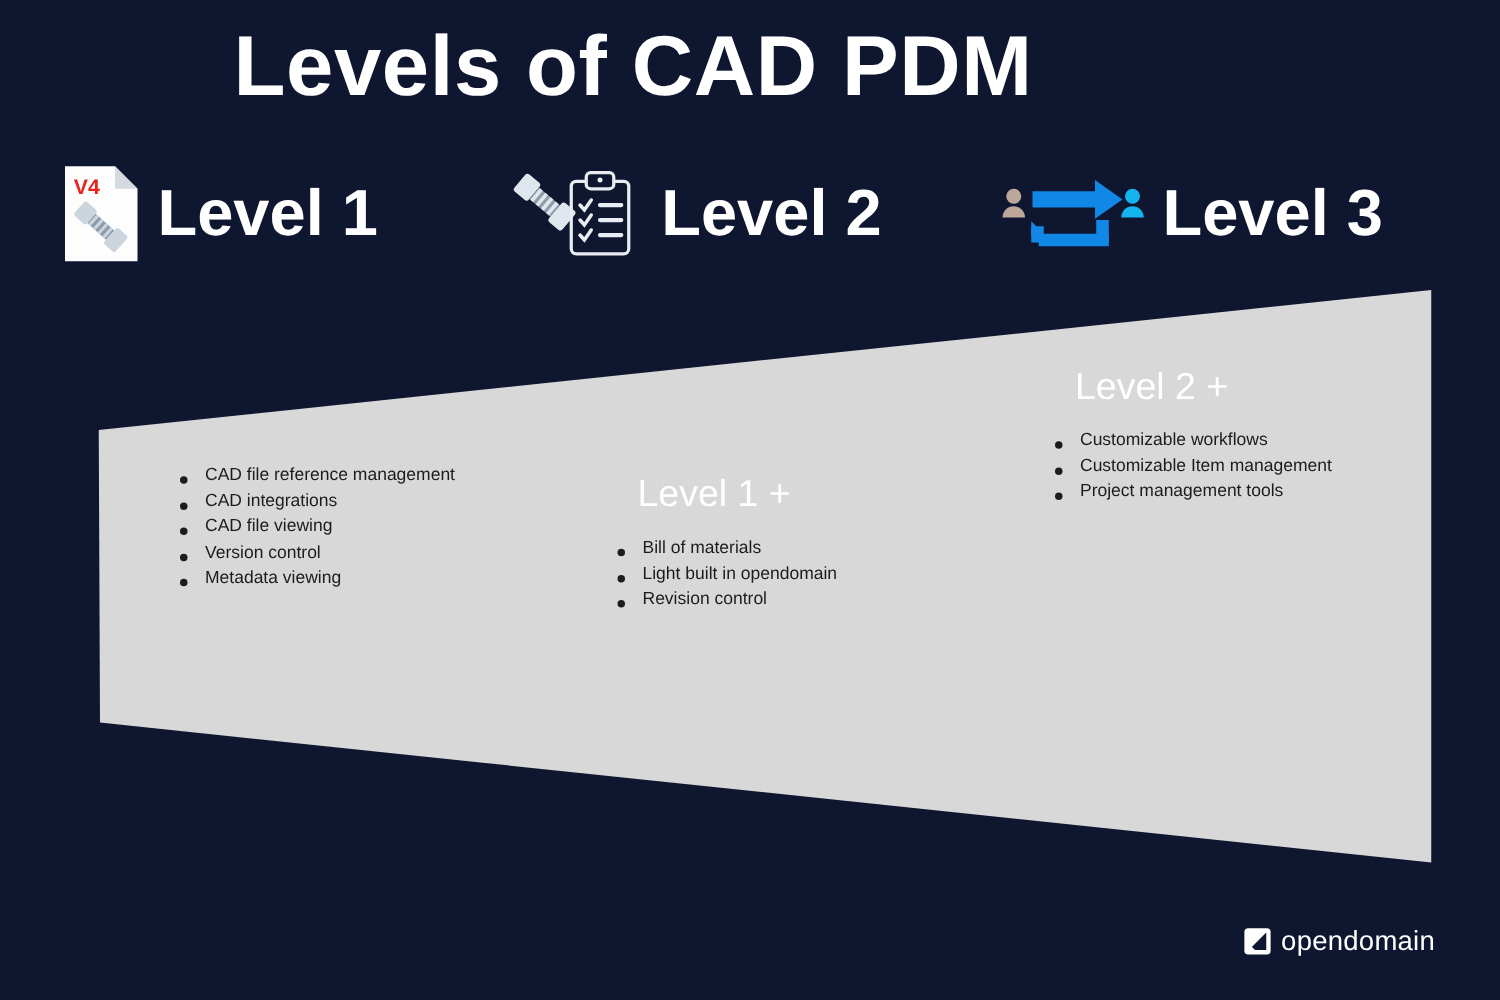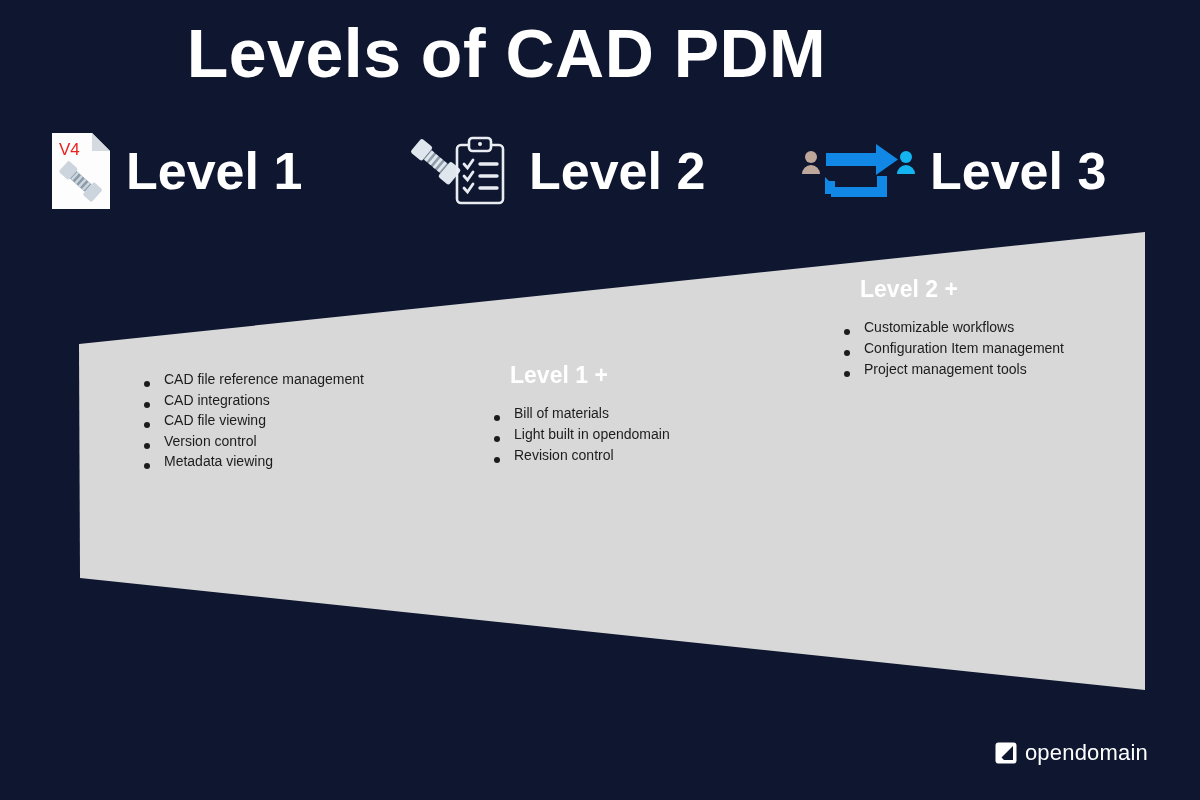--- a/index.html
+++ b/index.html
@@ -52,20 +52,21 @@
     color: #ffffff;
     font-size: 52px;
     font-weight: bold;
     white-space: nowrap;
     line-height: 1;
   }
 
   .icon-wrap {
     display: block;
     line-height: 0;
+    font-weight: bold;
   }
 
   
   .funnel {
     position: absolute;
     left: 0;
     top: 0;
     width: 1200px;
     height: 800px;
   }
@@ -74,23 +75,23 @@
   .col {
     position: absolute;
     color: #1a1a1a;
   }
   .col-1 { left: 132px; top: 370px; width: 300px; }
   .col-2 { left: 482px; top: 363px; width: 300px; }
   .col-3 { left: 832px; top: 277px; width: 320px; }
 
   .col-head {
     color: #ffffff;
-    font-size: 23px;
-    font-weight: bold;
-    margin: 0 0 16px 28px;
+    font-size: 30px;
+    font-weight: normal;
+    margin: 16px 0 16px 28px;
     line-height: 1.1;
   }
 
   ul.bullets {
     margin: 0;
     padding: 0 0 0 32px;
     list-style: none;
   }
   ul.bullets li {
     position: relative;
@@ -239,21 +240,21 @@
     <li>Bill of materials</li>
     <li>Light built in opendomain</li>
     <li>Revision control</li>
   </ul>
 </div>
 
 <div class="col col-3">
   <div class="col-head">Level 2 +</div>
   <ul class="bullets">
     <li>Customizable workflows</li>
-    <li>Configuration Item management</li>
+    <li>Customizable Item management</li>
     <li>Project management tools</li>
   </ul>
 </div>
 
 <div class="footer-logo">
   <span class="icon-wrap">
     <svg width="22" height="22" viewBox="0 0 22 22">
       <rect x="0.5" y="0.5" width="21" height="21" rx="3" fill="#ffffff"></rect>
       <polygon points="4,18 18,4 18,18" fill="#0e1630"></polygon>
       <polygon points="4,18 4,13 9,18" fill="#ffffff"></polygon>

